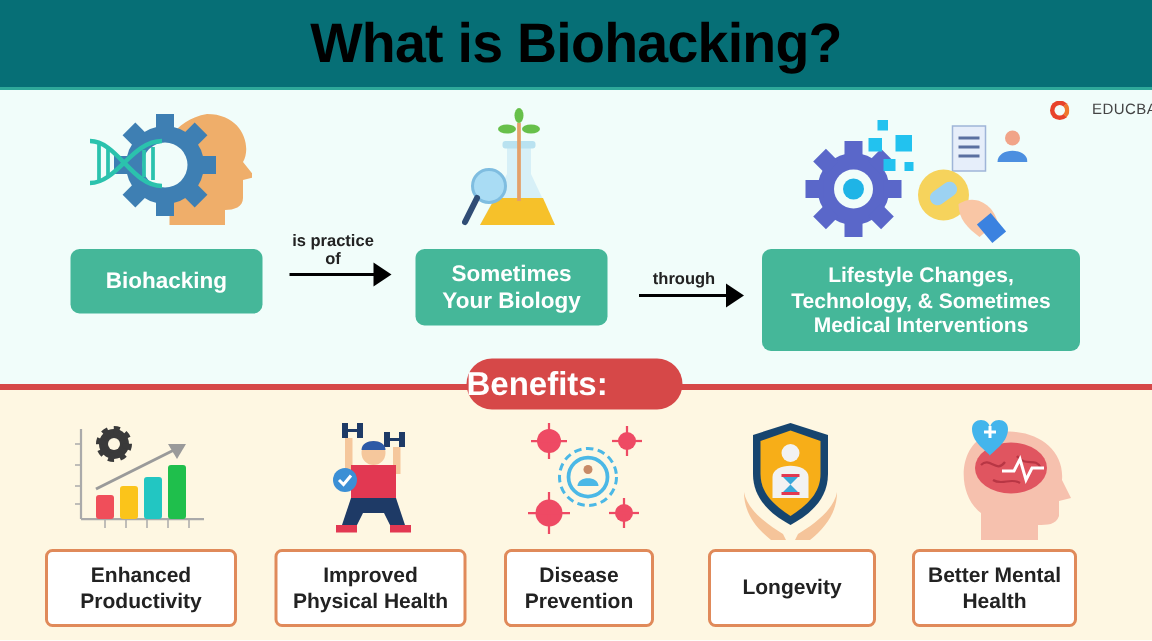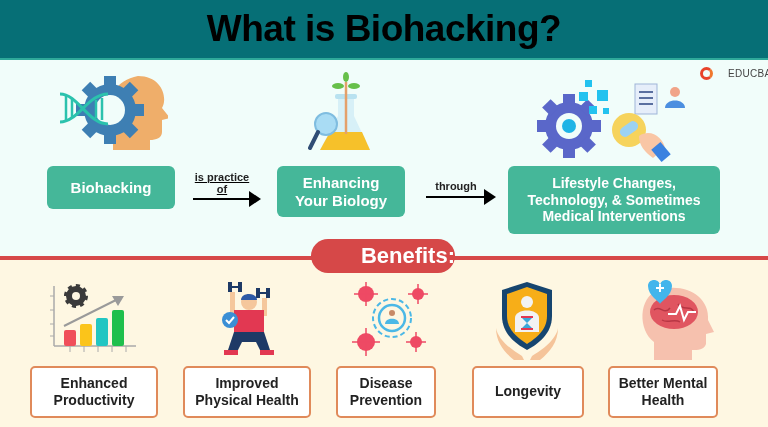--- a/index.html
+++ b/index.html
@@ -10,21 +10,21 @@
   .top { position: absolute; left: 0; top: 58px; width: 768px; height: 198px; background: #f1fdfa; border-top: 2px solid #2ea99a; }
   .bottom { position: absolute; left: 0; top: 256px; width: 768px; height: 171px; background: #fef7e2; border-top: 4px solid #d64848; }
   .logo { position: absolute; left: 700px; top: 67px; display: flex; align-items: center; gap: 15px; }
   .logo-mark { width: 13px; height: 13px; border-radius: 50%; border: 3px solid #e8432a; border-right-color: #f0772c; position: relative; }
   .logo-text { font-size: 10px; color: #444; letter-spacing: 0.3px; }
   .green-box { position: absolute; background: #45b799; color: #fff; font-weight: bold; border-radius: 6px; display: flex; align-items: center; justify-content: center; text-align: center; line-height: 1.2; }
   .arrow { position: absolute; display: flex; flex-direction: column; align-items: center; }
   .arrow-label { font-size: 11px; font-weight: bold; color: #222; line-height: 1.05; text-align: center; }
   .arrow-line { position: relative; height: 2px; background: #000; margin-top: 3px; }
   .arrow-line::after { content: ""; position: absolute; right: -10px; top: -7px; border-left: 12px solid #000; border-top: 8px solid transparent; border-bottom: 8px solid transparent; }
-  .benefits-pill { position: absolute; left: 311px; top: 239px; width: 144px; height: 34px; background: #d64848; border-radius: 17px; color: #fff; font-size: 22px; font-weight: bold; display: flex; align-items: center; justify-content: flex-end; }
+  .benefits-pill { position: absolute; left: 311px; top: 239px; width: 144px; height: 34px; background: #d64848; border-radius: 17px; color: #fff; font-size: 22px; font-weight: bold; display: flex; align-items: center; justify-content: flex-start; }
   .benefit-box { position: absolute; top: 366px; height: 52px; background: #fff; border: 2px solid #e08a5a; border-radius: 5px; display: flex; align-items: center; justify-content: center; text-align: center; font-weight: bold; font-size: 14px; color: #222; line-height: 1.25; }
   .icon { position: absolute; }
   svg { display: block; }
 </style>
 </head>
 <body>
 
 <div class="header">
   <h1>What is Biohacking?</h1>
 </div>
@@ -113,26 +113,26 @@
     <circle cx="94" cy="52" r="17" fill="#f6d35c"></circle>
     <rect x="84" y="46" width="20" height="10" rx="5" fill="#9cd2f2" transform="rotate(-35 94 51)"></rect>
     <path d="M104 58 C116 50 128 60 130 70 L118 80 C110 74 104 68 104 58 Z" fill="#f9c6a5"></path>
     <rect x="120" y="66" width="12" height="16" fill="#3b82e0" transform="rotate(-40 126 74)"></rect>
   </svg>
 </div>
 
 <div class="green-box" style="left:47px;top:166px;width:128px;height:43px;font-size:15px;">
   <span>Biohacking</span>
 </div>
-<div class="arrow" style="left:188px;top:172px;width:68px;text-decoration:underline;">
+<div class="arrow" style="left:188px;top:156px;width:68px;">
   <span class="arrow-label" style="width:62px;">is practice of</span>
   <div class="arrow-line" style="width:58px;"></div>
 </div>
 <div class="green-box" style="left:277px;top:166px;width:128px;height:51px;font-size:15px;padding:0 14px;">
-  <span>Enhancing Your Biology</span>
+  <span>Sometimes Your Biology</span>
 </div>
 <div class="arrow" style="left:420px;top:181px;width:72px;">
   <span class="arrow-label">through</span>
   <div class="arrow-line" style="width:60px;"></div>
 </div>
 <div class="green-box" style="left:508px;top:166px;width:212px;height:68px;font-size:14px;padding:0 8px;">
   <span>Lifestyle Changes, Technology, &amp; Sometimes Medical Interventions</span>
 </div>
 
 <div class="benefits-pill">

